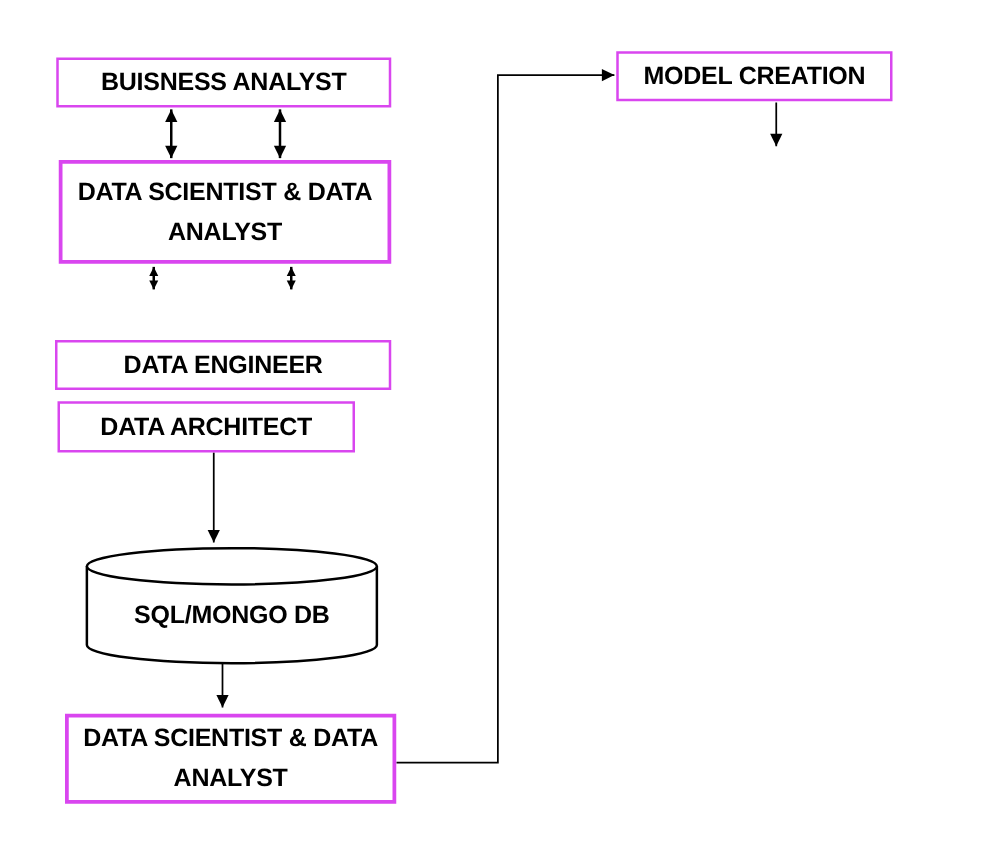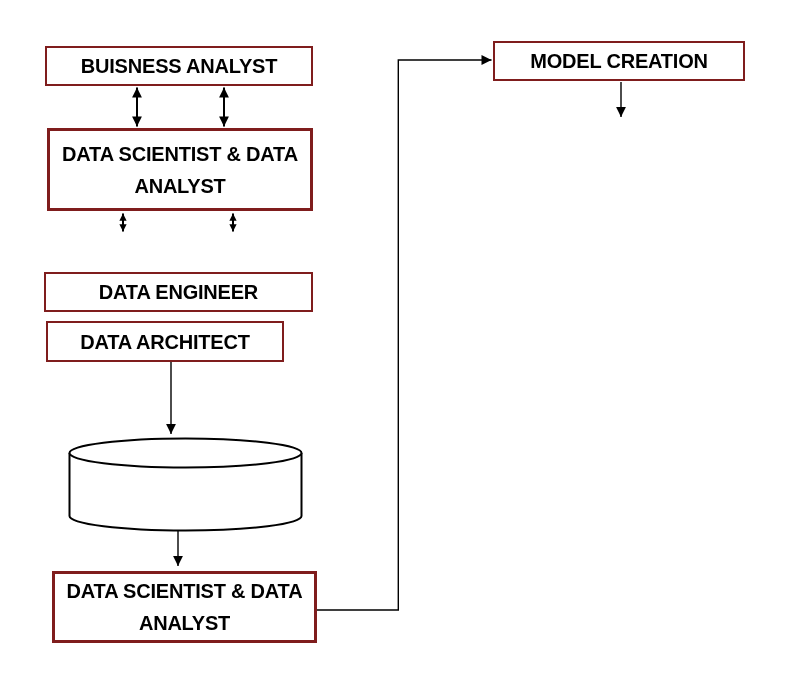--- a/index.html
+++ b/index.html
@@ -7,41 +7,41 @@
     position:relative;
     width:802px;height:686px;
     background:#ffffff;
     font-family:"Liberation Sans", sans-serif;
     overflow:hidden;
   }
   svg.wires{position:absolute;left:0;top:0;width:802px;height:686px;}
   .node{
     position:absolute;
     box-sizing:border-box;
-    border:2px solid #7f1d1d;
+    border:2px solid #d946ef;
     background:#ffffff;
     display:flex;
     flex-direction:column;
     justify-content:center;
     align-items:center;
     text-align:center;
     font-weight:bold;
     font-size:20px;
     line-height:32px;
     color:#000000;
     letter-spacing:-0.2px;
     white-space:nowrap;
   }
   .node .line{display:block;}
   .n0{left:45px;top:46px;width:268px;height:40px;}
   .n1{left:47px;top:128px;width:266px;height:83px;border-width:3px;}
   .n2{left:44px;top:233px;width:269px;height:40px;margin-top:39px;}
   .n3{left:46px;top:321px;width:238px;height:41px;}
   .n5{left:52px;top:571px;width:265px;height:72px;border-width:3px;}
-  .n6{left:493px;top:41px;width:252px;height:40px;}
+  .n6{left:493px;top:41px;width:221px;height:40px;}
   .n7{left:493px;top:120px;width:268px;height:40px;}
   .cyl-label{
     position:absolute;
     left:69px;top:472px;width:233px;height:40px;
     display:flex;justify-content:center;align-items:center;
     font-weight:bold;font-size:20px;color:#000000;
     letter-spacing:-0.2px;white-space:nowrap;
     background:transparent;
   }
   .wire{stroke:#000000;fill:none;}
@@ -96,20 +96,23 @@
   </div>
 
   <div class="node n2">
     <span class="line">DATA ENGINEER</span>
   </div>
 
   <div class="node n3">
     <span class="line">DATA ARCHITECT</span>
   </div>
 
+  <div class="cyl-label">
+    <span class="line">SQL/MONGO DB</span>
+  </div>
 
   <div class="node n5">
     <span class="line">DATA SCIENTIST &amp; DATA</span>
     <span class="line">ANALYST</span>
   </div>
 
   <div class="node n6">
     <span class="line">MODEL CREATION</span>
   </div>
 

